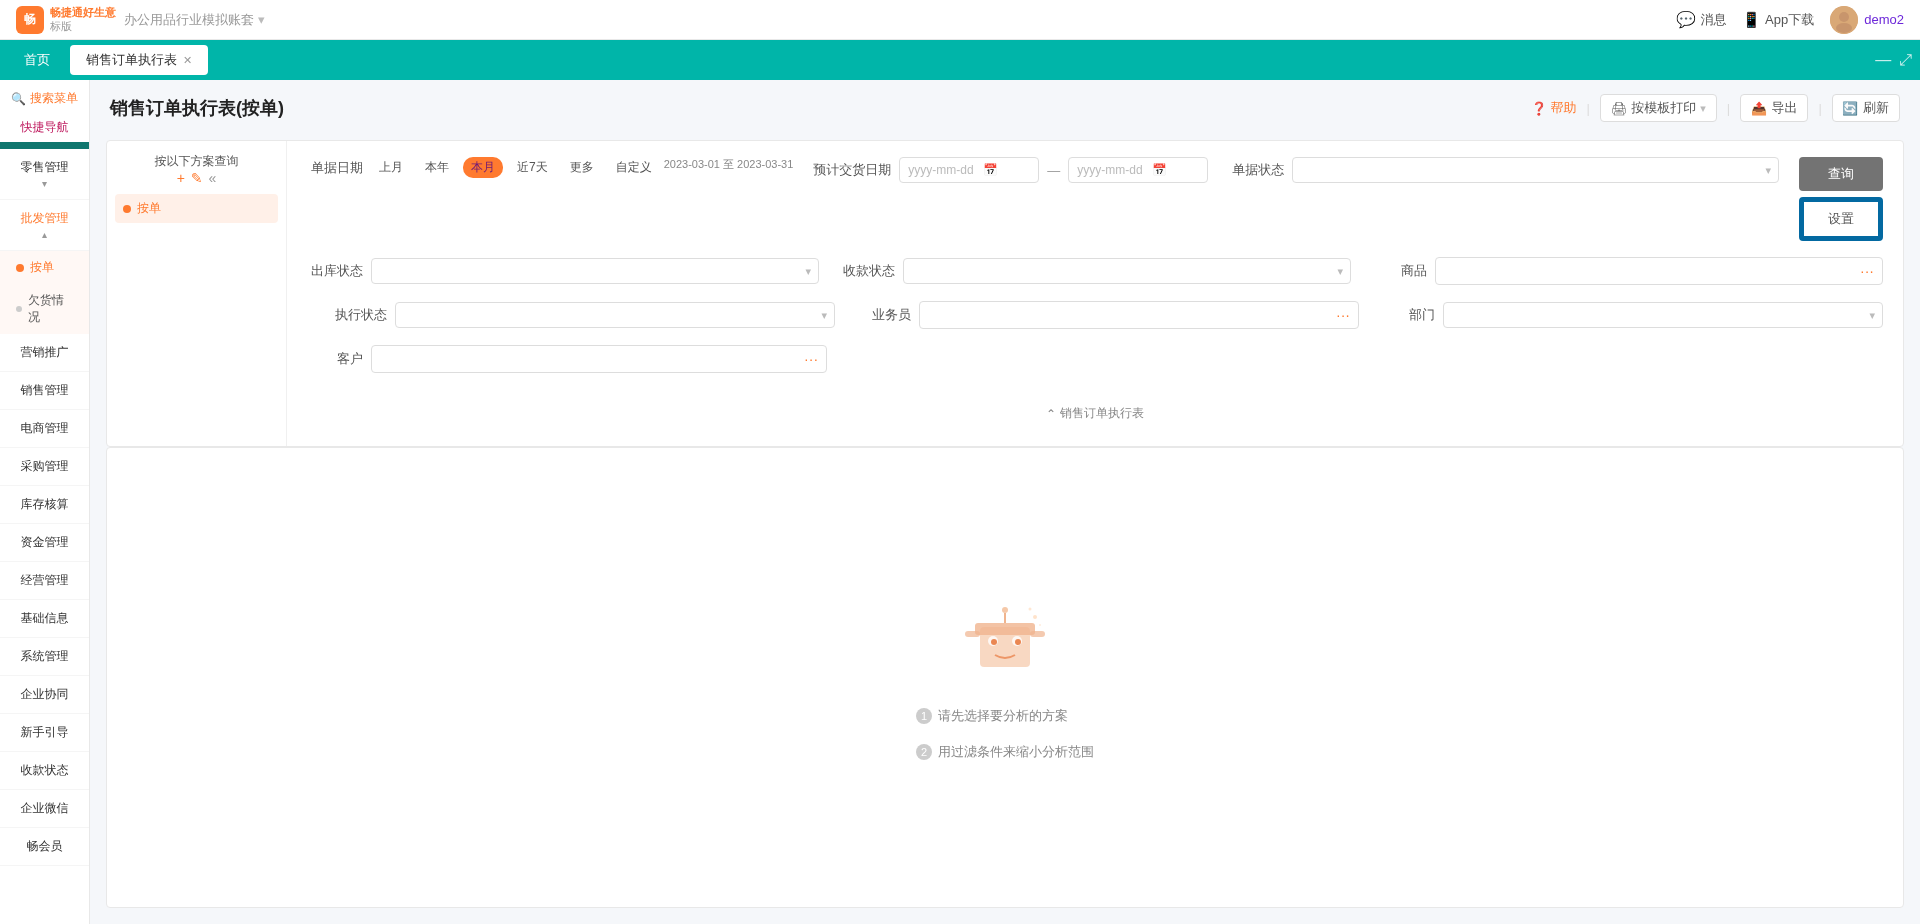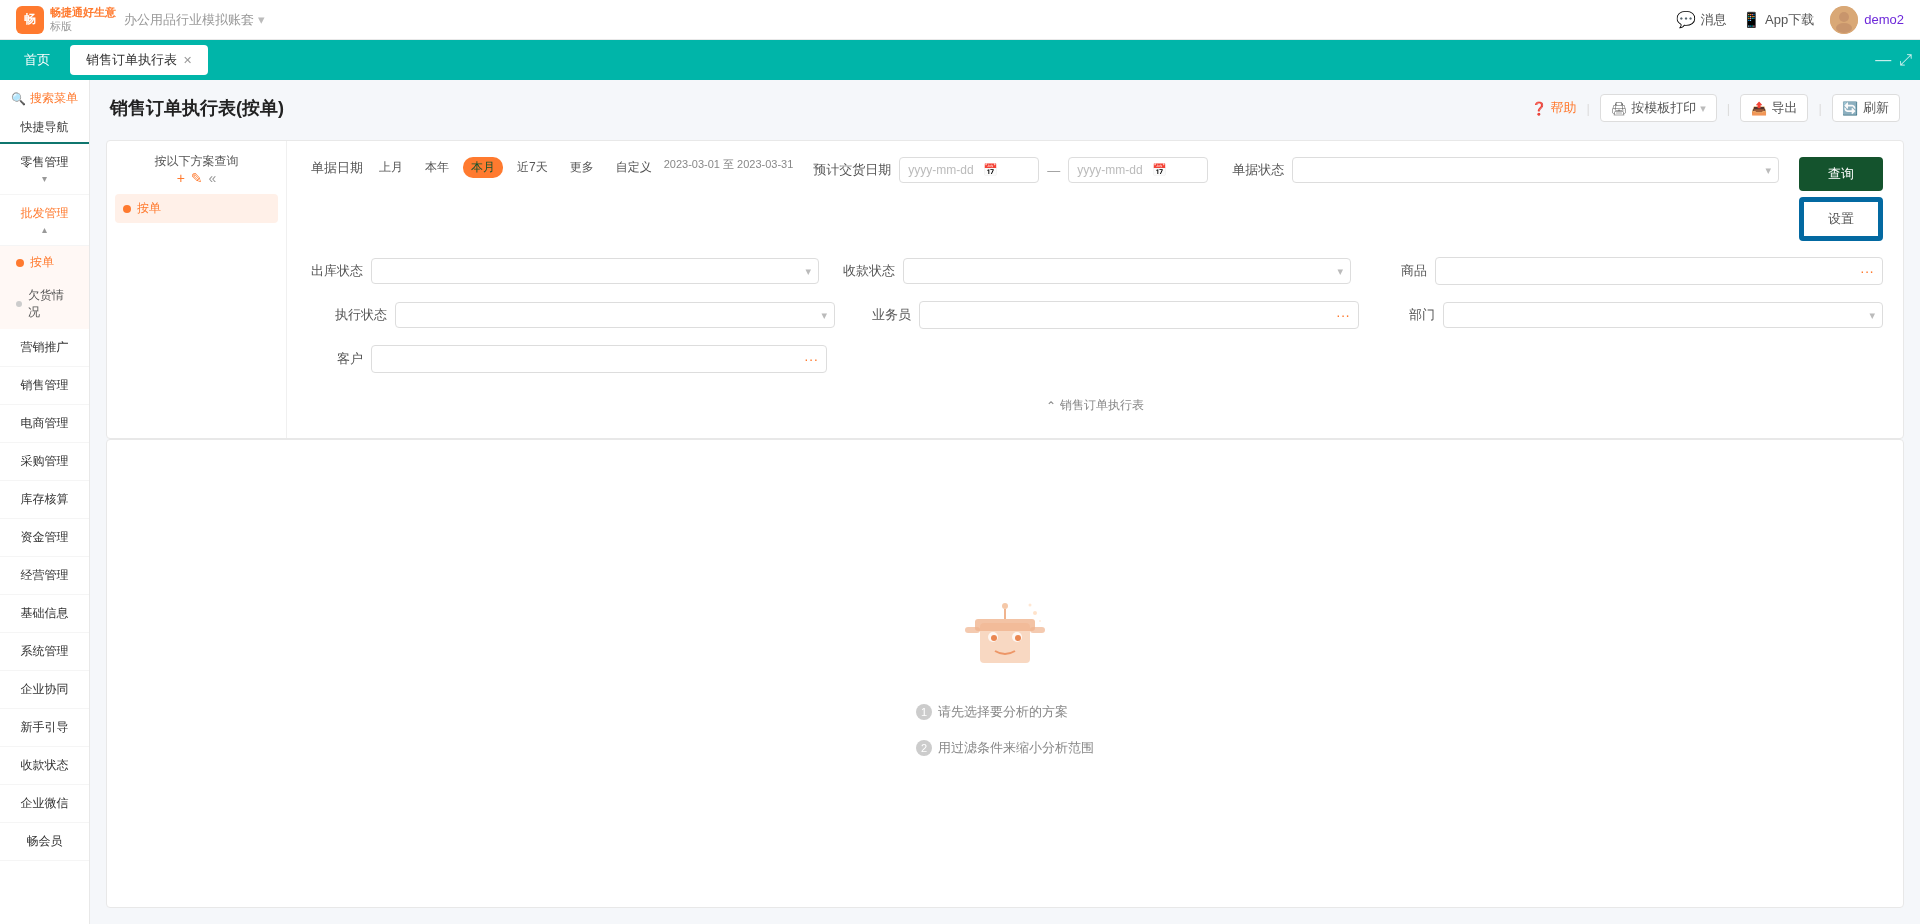--- a/index.html
+++ b/index.html
@@ -76,23 +76,23 @@
       font-size: 12px;
       display: flex;
       align-items: center;
       justify-content: center;
       gap: 4px;
     }
     .sidebar-quick-nav {
       padding: 6px 8px;
       text-align: center;
       cursor: pointer;
-      color: #404040;
+      color: #be185d;
       font-size: 12px;
-      border-bottom: 2px solid #0f766e;
+      border-bottom: 7px solid #0f766e;
     }
     .sidebar-menu-item {
       padding: 10px 4px;
       text-align: center;
       cursor: pointer;
       font-size: 12px;
       color: #333;
       border-bottom: 1px solid #f5f5f5;
       display: flex;
       flex-direction: column;
@@ -179,21 +179,21 @@
     }
     .date-picker-dash { color: #999; }
 
     .collapse-more {
       text-align: center; padding: 8px; color: #888; font-size: 12px; cursor: pointer;
       display: flex; align-items: center; justify-content: center; gap: 4px; margin-top: 4px;
     }
 
     
     .btn-query {
-      background: #14532d; color: #fff; border: none; border-radius: 4px;
+      background: #737373; color: #fff; border: none; border-radius: 4px;
       padding: 8px 24px; font-size: 13px; cursor: pointer; font-weight: 500;
     }
     .btn-setting {
       background: #fff; color: #555; border: 5px solid #0369a1; border-radius: 4px;
       padding: 8px 24px; font-size: 13px; cursor: pointer;
     }
     .empty-icon {
       width: 100px; height: 100px;
       margin-bottom: 20px;
     }
@@ -230,21 +230,21 @@
       display: flex;
       align-items: center;
       gap: 10px;
     }
     .icon-help { color: #ff7a2f; font-size: 13px; display: flex; align-items: center; gap: 3px; cursor: pointer; }
     .separator { color: #ddd; }
 
     
     .date-quick { display: flex; align-items: center; gap: 6px; }
     .dq-tab { padding: 2px 8px; font-size: 12px; color: #555; cursor: pointer; border-radius: 10px; }
-    .dq-tab.active { background: #ff7a2f; color: #14532d; }
+    .dq-tab.active { background: #ff7a2f; color: #701a75; }
   </style>
 </head>
 <body>
 
 <div class="top-bar">
   <div class="top-bar-left">
     <div class="logo-area">
       <div class="logo-icon">
         <span>畅</span>
       </div>
@@ -501,21 +501,21 @@
             </div>
             <div style="display:flex;align-items:center;gap:8px;flex:1;">
               <span class="filter-label">部门</span>
               <div style="flex:1;position:relative;">
                 <select class="filter-select" style="width:100%;appearance:none;padding-right:28px;"></select>
                 <span style="position:absolute;right:8px;top:50%;transform:translateY(-50%);color:#bbb;pointer-events:none;font-size:11px;">▾</span>
               </div>
             </div>
           </div>
 
-          <div style="display:flex;align-items:flex-end;gap:20px;margin-bottom:16px;">
+          <div style="display:flex;align-items:flex-end;gap:20px;margin-bottom:24px;">
             <div style="display:flex;align-items:center;gap:8px;width:33%;">
               <span class="filter-label">客户</span>
               <div style="flex:1;border:1px solid #ddd;border-radius:4px;padding:5px 8px;background:#fff;display:flex;align-items:center;justify-content:flex-end;">
                 <span style="color:#ff7a2f;cursor:pointer;font-size:14px;">···</span>
               </div>
             </div>
           </div>
 
           <div class="collapse-more">
             <span>⌃</span>

